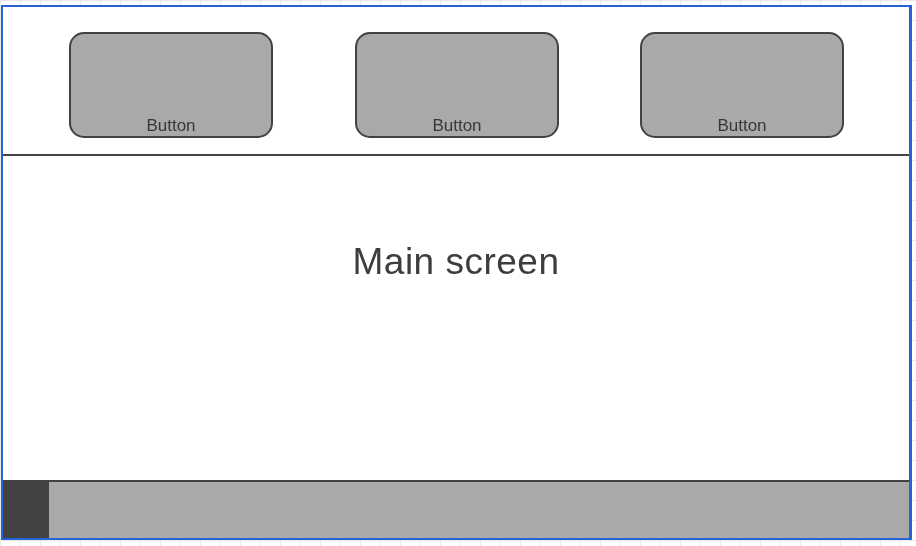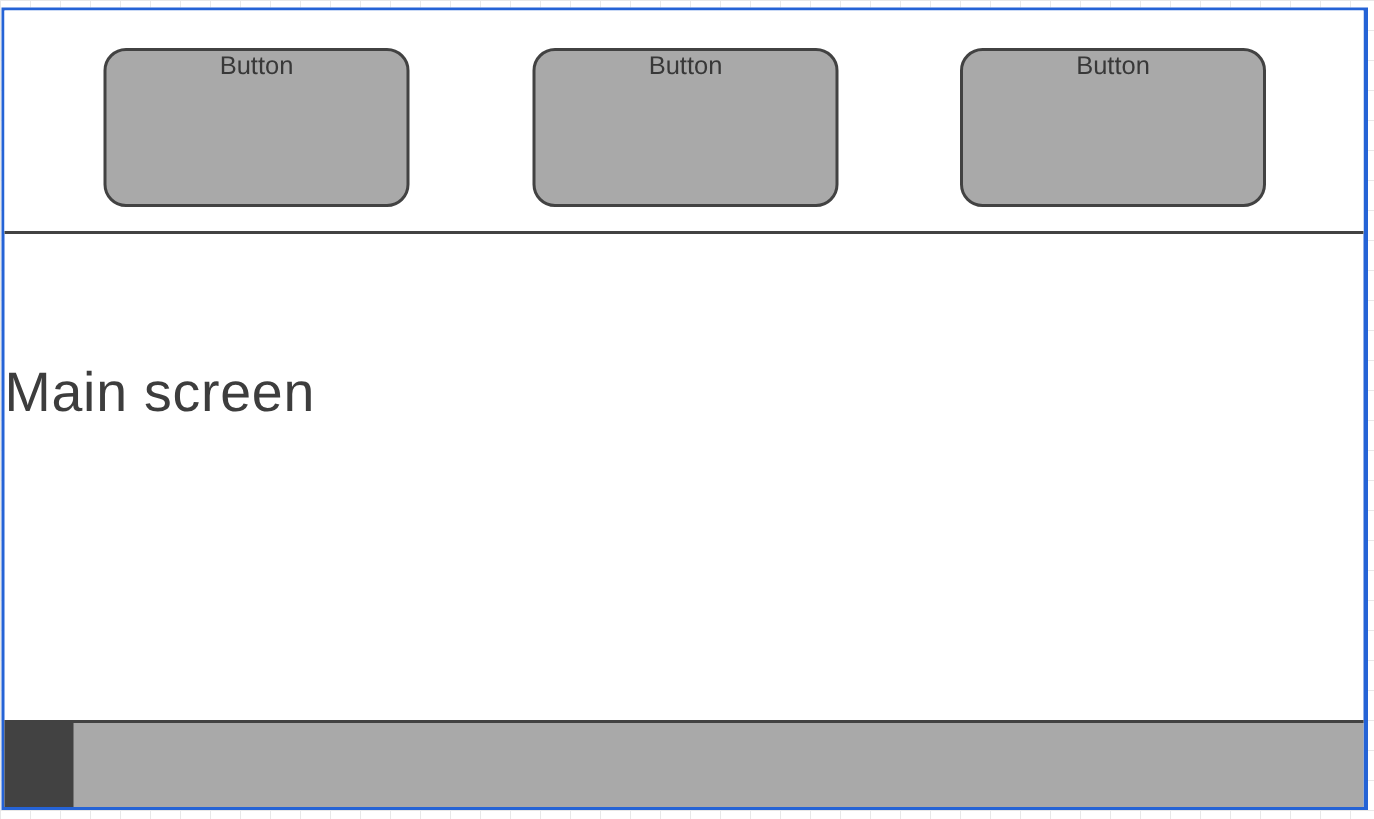--- a/index.html
+++ b/index.html
@@ -43,40 +43,40 @@
   }
   .mock-button{
     position:absolute;
     top:25px;
     width:204px;
     height:106px;
     background:var(--button-fill);
     border:2px solid var(--button-border);
     border-radius:15px;
     display:flex;
-    align-items:flex-start;
+    align-items:flex-end;
     justify-content:center;
     font-size:17px;
     color:var(--button-text);
     cursor:pointer;
   }
   .mock-button.b1{left:66px;}
   .mock-button.b2{left:352px;}
   .mock-button.b3{left:637px;}
   .content{
     position:relative;
     width:100%;
     height:266px;
   }
   .main-title{
     position:absolute;
     top:85px;
     left:0;
     width:100%;
-    text-align:left;
+    text-align:center;
     font-size:37px;
     color:var(--title-text);
     letter-spacing:0.5px;
   }
   .taskbar{
     position:absolute;
     left:0; right:0; bottom:0;
     height:58px;
     background:var(--taskbar-fill);
     border-top:2px solid var(--taskbar-border);

